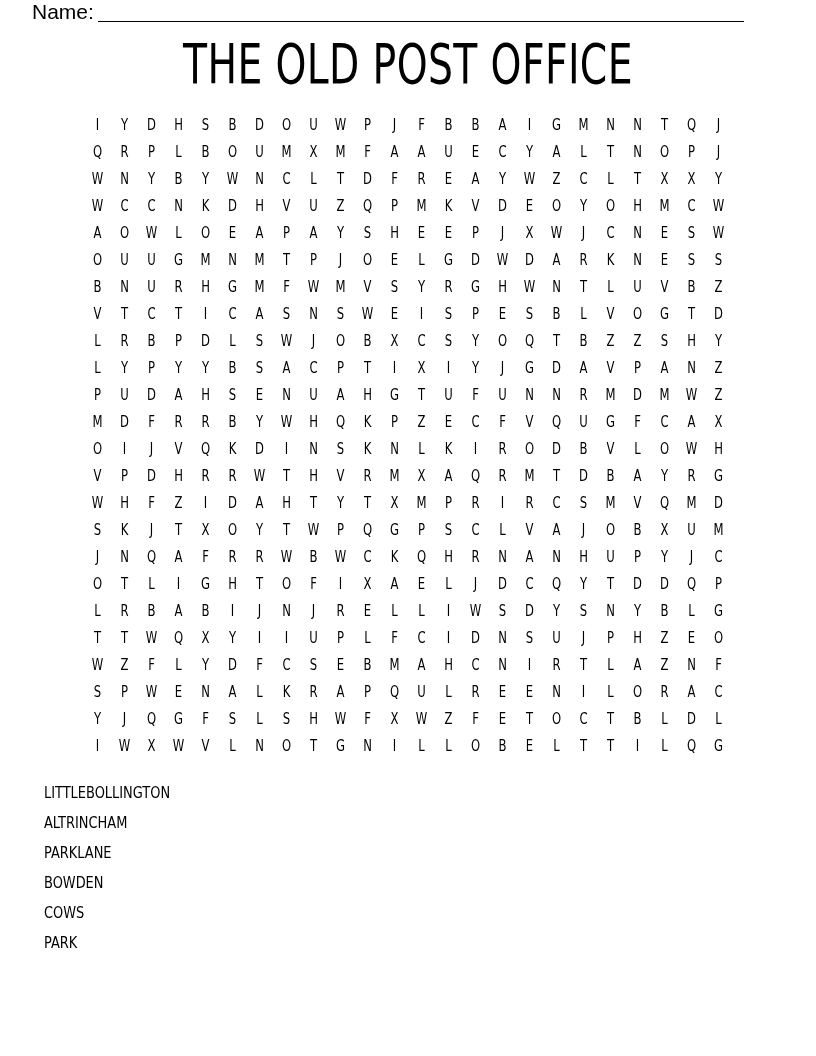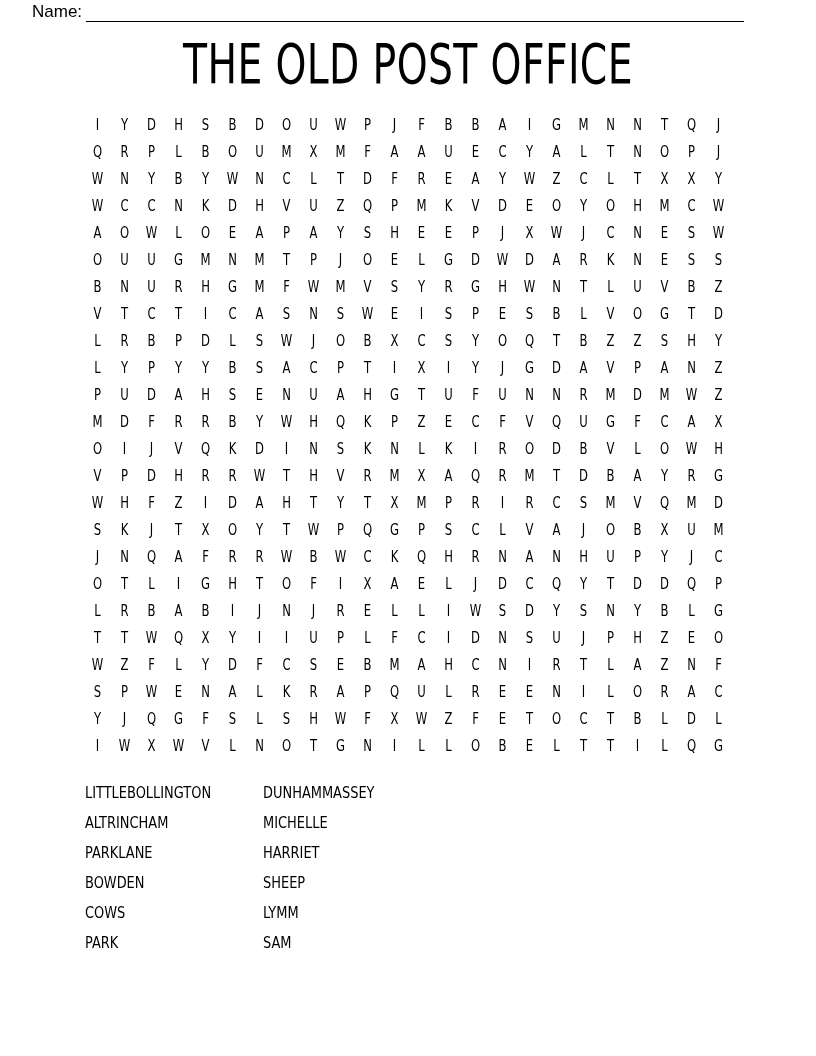--- a/index.html
+++ b/index.html
@@ -19,21 +19,21 @@
   
   #name-row {
     position: absolute;
     left: 32px;
     top: 2px;
     width: 712px;
     display: flex;
     align-items: flex-end;
   }
   #name-label {
-    font-size: 17px;
+    font-size: 21px;
     line-height: 20px;
     white-space: nowrap;
     padding-right: 4px;
   }
   #name-rule {
     flex: 1 1 auto;
     border-bottom: 1.5px solid #000;
     height: 17px;
   }
 
@@ -76,21 +76,20 @@
   }
 
   
   #word-list {
     position: absolute;
     left: 44px;
     top: 778px;
     width: 730px;
     display: grid;
     grid-template-columns: 178px 178px 178px 178px;
-    margin-left: 41px;
   }
   .word-col {
     display: block;
   }
   .word-item {
     font-family: "DejaVu Sans Condensed", "Liberation Sans Narrow", "Liberation Sans", sans-serif;
     font-size: 16px;
     line-height: 30px;
     height: 30px;
     white-space: nowrap;
@@ -737,21 +736,13 @@
 
 <div id="word-list">
     <div class="word-col">
       <div class="word-item">LITTLEBOLLINGTON</div>
       <div class="word-item">ALTRINCHAM</div>
       <div class="word-item">PARKLANE</div>
       <div class="word-item">BOWDEN</div>
       <div class="word-item">COWS</div>
       <div class="word-item">PARK</div>
     </div>
-    <div class="word-col">
-      <div class="word-item">DUNHAMMASSEY</div>
-      <div class="word-item">MICHELLE</div>
-      <div class="word-item">HARRIET</div>
-      <div class="word-item">SHEEP</div>
-      <div class="word-item">LYMM</div>
-      <div class="word-item">SAM</div>
-    </div>
   </div>
 
 </body></html>

